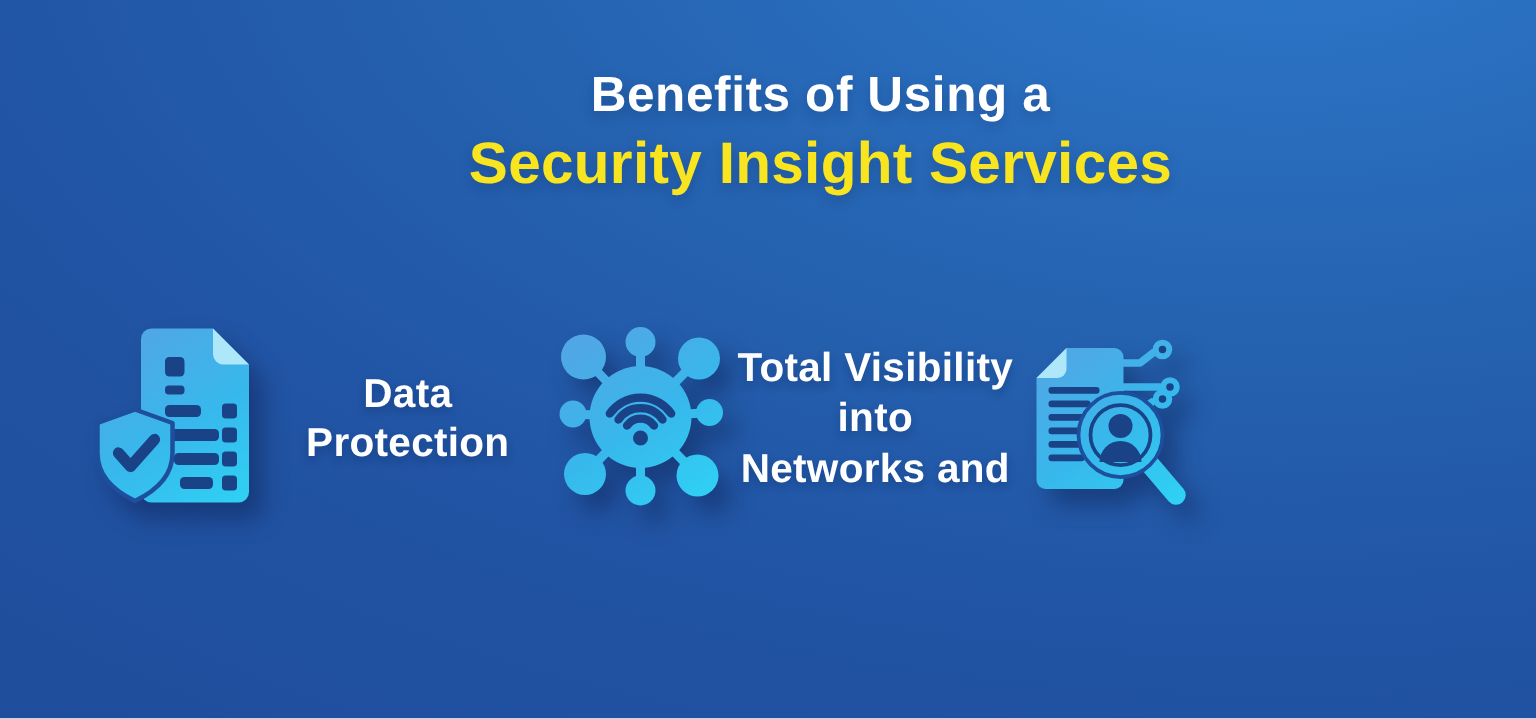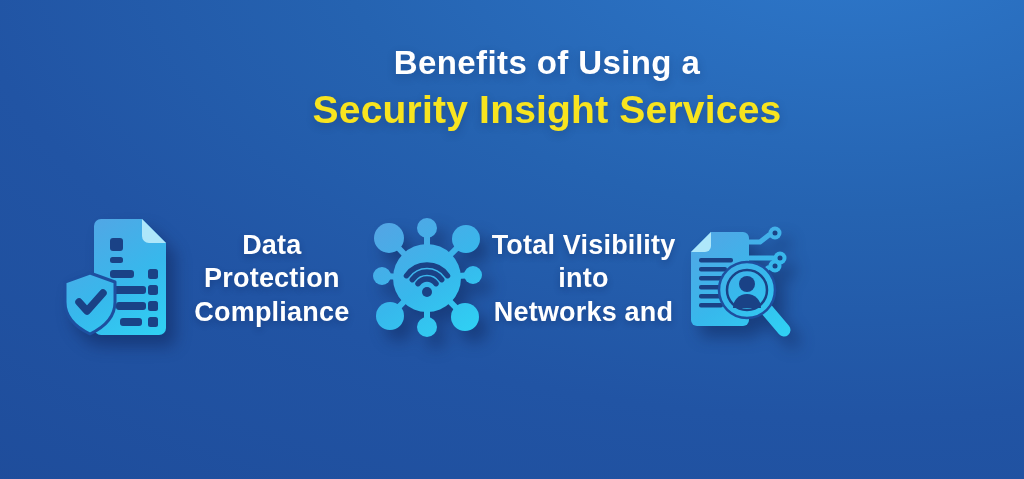--- a/index.html
+++ b/index.html
@@ -113,21 +113,20 @@
             <rect x="60" y="102" width="22" height="8" rx="3"></rect>
             <rect x="88" y="101" width="10" height="10" rx="2.5"></rect>
           </g>
 
           <path d="M30,57 L55,66 V86 Q55,106 30,118 Q5,106 5,86 V66 Z" fill="url(#g1)" stroke="#1e4f9f" stroke-width="3" stroke-linejoin="round"></path>
           <path d="M19,86 l8,9 l16,-18" fill="none" stroke="var(--icon-cutout, #1a4286)" stroke-width="7.5" stroke-linecap="round" stroke-linejoin="round"></path>
         </svg>
       </div>
       <div class="benefit-label">
         <span>Data Protection</span>
-        <span>Compliance</span>
       </div>
     </div>
 
     <div class="benefit-card">
       <div class="icon-wrap">
         <svg width="112" height="126" viewBox="0 0 112 126">
           <defs>
             <linearGradient id="g2" gradientUnits="userSpaceOnUse" x1="15" y1="0" x2="95" y2="126">
               <stop offset="0" style="stop-color: var(--icon-gradient-start, #55a4e4);"></stop>
               <stop offset="0.55" style="stop-color: var(--icon-gradient-mid, #37b8ec);"></stop>

